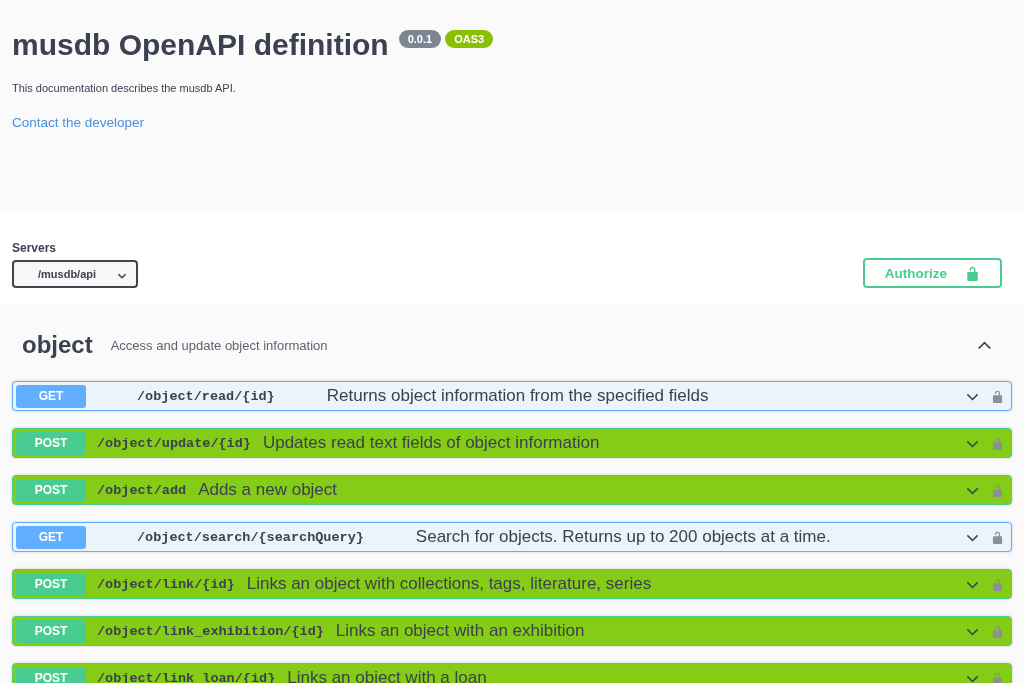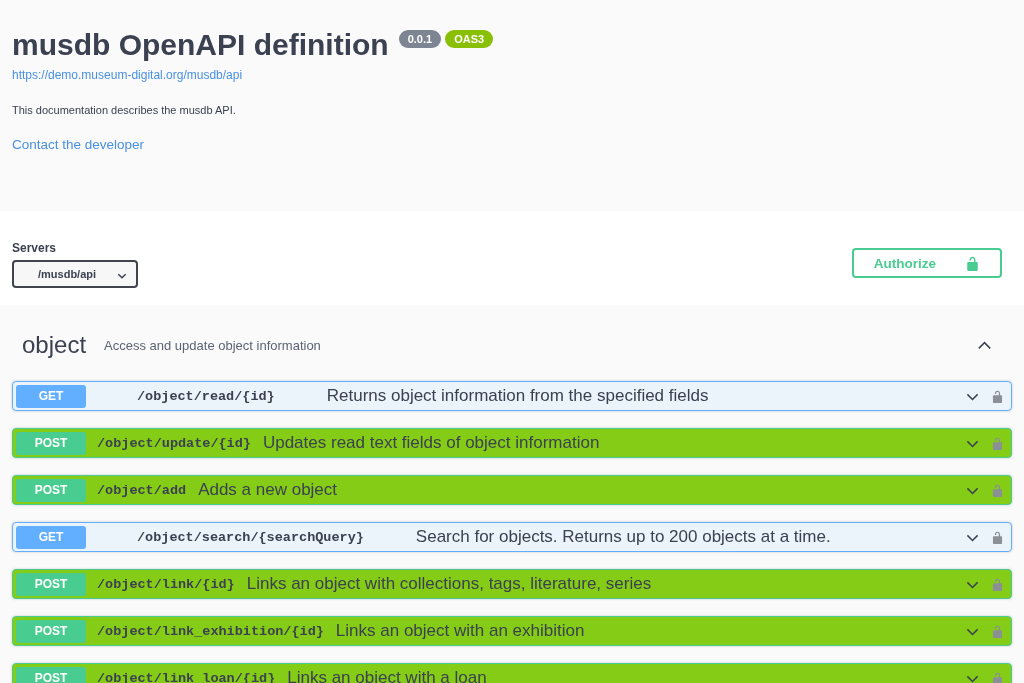--- a/index.html
+++ b/index.html
@@ -84,45 +84,45 @@
     font-size: 11px;
     font-weight: 700;
     color: var(--text, #3b4151);
     padding-left: 24px;
   }
   .server-select svg { position: absolute; right: 8px; top: 8px; }
 
   .authorize-btn {
     display: flex;
     align-items: center;
-    gap: 29px;
+    gap: 18px;
     height: 30px;
     padding: 0 20px;
     background: transparent;
     border: 2px solid var(--method-post, #49cc90);
     border-radius: 4px;
     color: var(--method-post, #49cc90);
     font-family: "Liberation Sans", sans-serif;
     font-size: 13.5px;
     font-weight: 700;
     cursor: pointer;
-    margin-bottom: 10px;
+    margin-bottom: 0;
   }
 
   
   .operations { background: #fafafa; padding-top: 20px; }
   .opblock-tag {
     display: flex;
     align-items: center;
     height: 40px;
     padding: 0 30px 0 22px;
     margin-bottom: 16px;
     cursor: pointer;
   }
-  .opblock-tag h3 { font-size: 24px; font-weight: 400; color: var(--text, #3b4151); }
+  .opblock-tag h3 { font-size: 24px; font-weight: 700; color: var(--text, #3b4151); }
   .opblock-tag .tag-desc { margin-left: 18px; font-size: 13px; color: #5b6472; }
   .opblock-tag .collapse { margin-left: auto; display: flex; }
 
   .opblock {
     display: flex;
     align-items: center;
     height: 30px;
     margin: 0 12px 17px;
     border-radius: 4px;
     border: 1px solid;
@@ -165,21 +165,20 @@
 </style>
 </head>
 <body>
 
 <div class="info-container">
   <div class="title-row">
     <h1 class="main-title">musdb OpenAPI definition</h1>
     <span class="badge version">0.0.1</span>
     <span class="badge oas">OAS3</span>
   </div>
-  <a class="base-url" href="#">https://demo.museum-digital.org/musdb/api</a>
   <div class="description">This documentation describes the musdb API.</div>
   <div class="info-links">
     <a href="#">Contact the developer</a>
   </div>
 </div>
 
 <div class="scheme-container">
   <div>
     <div class="servers-label">Servers</div>
     <div class="server-select">

